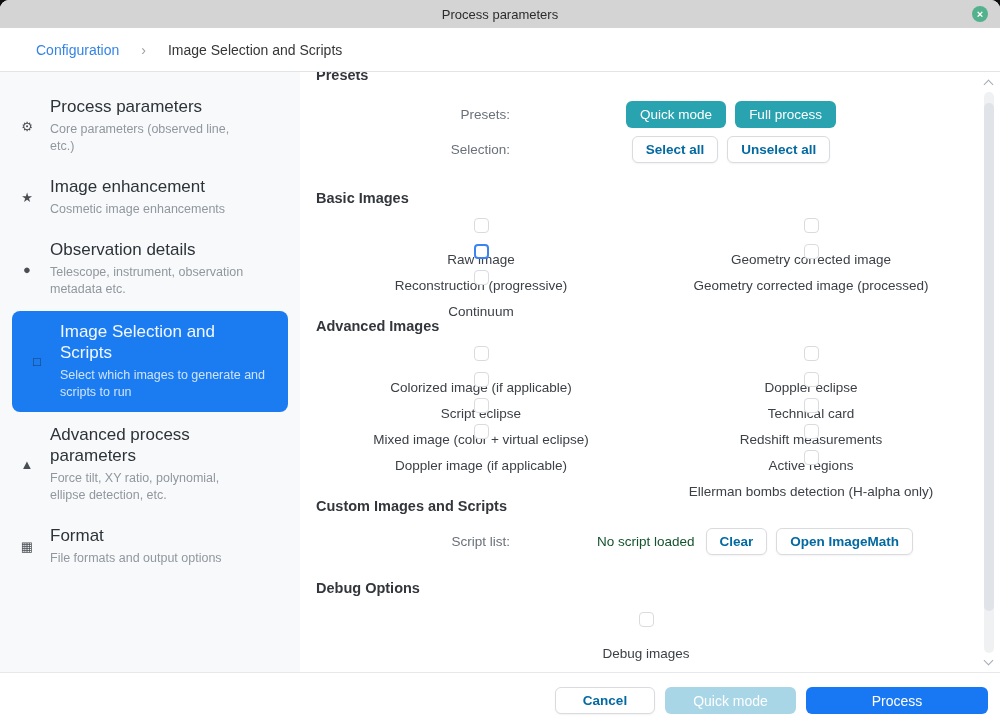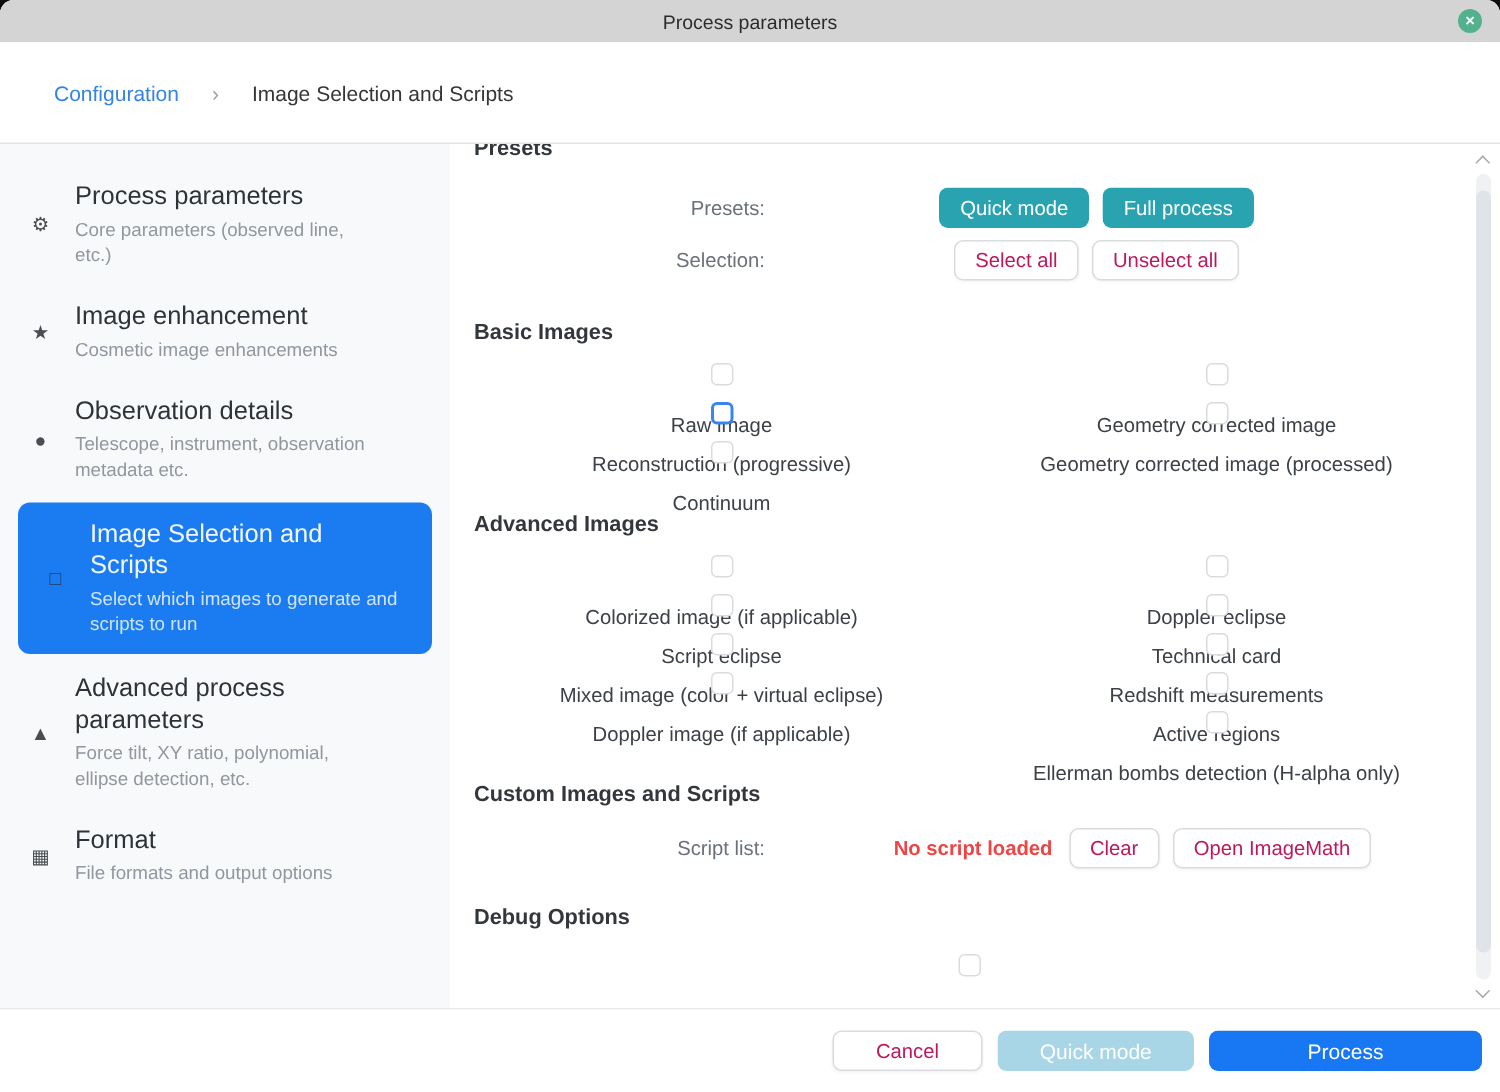--- a/index.html
+++ b/index.html
@@ -5,21 +5,21 @@
   * { margin:0; padding:0; box-sizing:border-box; }
   html,body { width:1000px; height:728px; background:#0e0e0e; font-family:"Liberation Sans","DejaVu Sans",sans-serif; }
   .window { width:1000px; height:728px; display:flex; flex-direction:column; border-radius:9px 9px 0 0; overflow:hidden; background:#fff; box-shadow:0 0 0 1px rgba(0,0,0,.35); }
 
   
   .titlebar { height:28px; background:#d4d4d4; position:relative; display:flex; align-items:center; justify-content:center; flex:none; }
   .titlebar-text { font-size:13px; color:#2c2c2c; }
   .close-btn { position:absolute; right:12px; top:6px; width:16px; height:16px; border-radius:50%; background:#53b18e; color:#fff; display:flex; align-items:center; justify-content:center; font-size:11px; font-weight:bold; cursor:pointer; line-height:1; }
 
   
-  .breadcrumb { height:68px; background:#fff; display:flex; align-items:center; padding-left:36px; border-bottom:1px solid #e3e4e6; flex:none; font-size:14px; }
+  .breadcrumb { height:44px; background:#fff; display:flex; align-items:center; padding-left:36px; border-bottom:1px solid #e3e4e6; flex:none; font-size:14px; }
   .bc-link { color:#3584e4; cursor:pointer; }
   .bc-sep { color:#9aa0a6; margin:0 22px; font-size:14px; }
   .bc-current { color:#363636; }
 
   
   .content { flex:1; display:flex; border-bottom:1px solid #e6e8ea; overflow:hidden; }
 
   
   .sidebar { width:300px; flex:none; background:#f8f9fa; padding-top:14px; overflow:hidden; }
   .side-item { display:flex; align-items:center; gap:12px; padding:11px 14px 11px 16px; cursor:pointer; }
@@ -41,30 +41,30 @@
   .h-custom { margin-top:22px; }
   .h-debug { margin-top:24px; }
 
   .form-row { display:flex; align-items:center; height:30px; margin-bottom:5px; }
   .fr-first { margin-top:16px; }
   .form-label { width:194px; flex:none; text-align:right; color:#6b717a; font-size:13.5px; }
   .form-field { width:442px; display:flex; align-items:center; justify-content:center; gap:9px; }
 
   .btn { height:27px; padding:0 13px; border-radius:6px; font-size:13.5px; display:inline-flex; align-items:center; justify-content:center; border:1px solid transparent; cursor:pointer; white-space:nowrap; font-family:inherit; }
   .btn-teal { background:#2aa3b1; color:#ffffff; }
-  .btn-white { background:#fff; border-color:#d9dbde; color:#be185d; box-shadow:0 1px 2px rgba(0,0,0,.05); }
+  .btn-white { background:#fff; border-color:#d9dbde; color:#0369a1; box-shadow:0 1px 2px rgba(0,0,0,.05);font-weight:bold; }
 
   .cb-cols { display:flex; margin-top:12px; }
   .cb-col { width:334px; }
   .cb-row { height:26px; display:flex; align-items:center; gap:19px; cursor:pointer;flex-direction:column; }
   .cb-box { width:15px; height:15px; flex:none; background:#fff; border:1.5px solid #d9dbde; border-radius:4px; }
   .cb-box.focused { border:2px solid #3b83f0; }
   .cb-label { font-size:13.5px; color:#3c4147; }
 
-  .script-status { font-size:13.5px; color:#ef4444; margin-right:2px; white-space:nowrap;font-weight:bold; }
+  .script-status { font-size:13.5px; color:#14532d; margin-right:2px; white-space:nowrap; }
 
   
   .scrollbar { position:absolute; top:4px; bottom:3px; right:5px; width:11px; }
   .sb-track { position:absolute; top:16px; bottom:16px; left:0; width:10px; background:#eff1f3; border-radius:5px; }
   .sb-thumb { position:absolute; top:11px; height:508px; left:0; width:10px; background:#e0e3e7; border-radius:5px; }
   .chev { width:7px; height:7px; border-right:1.6px solid #a6abb1; border-bottom:1.6px solid #a6abb1; position:absolute; left:1px; }
   .chev-up { top:5px; transform:rotate(-135deg); }
   .chev-down { bottom:5px; transform:rotate(45deg); }
 
   

